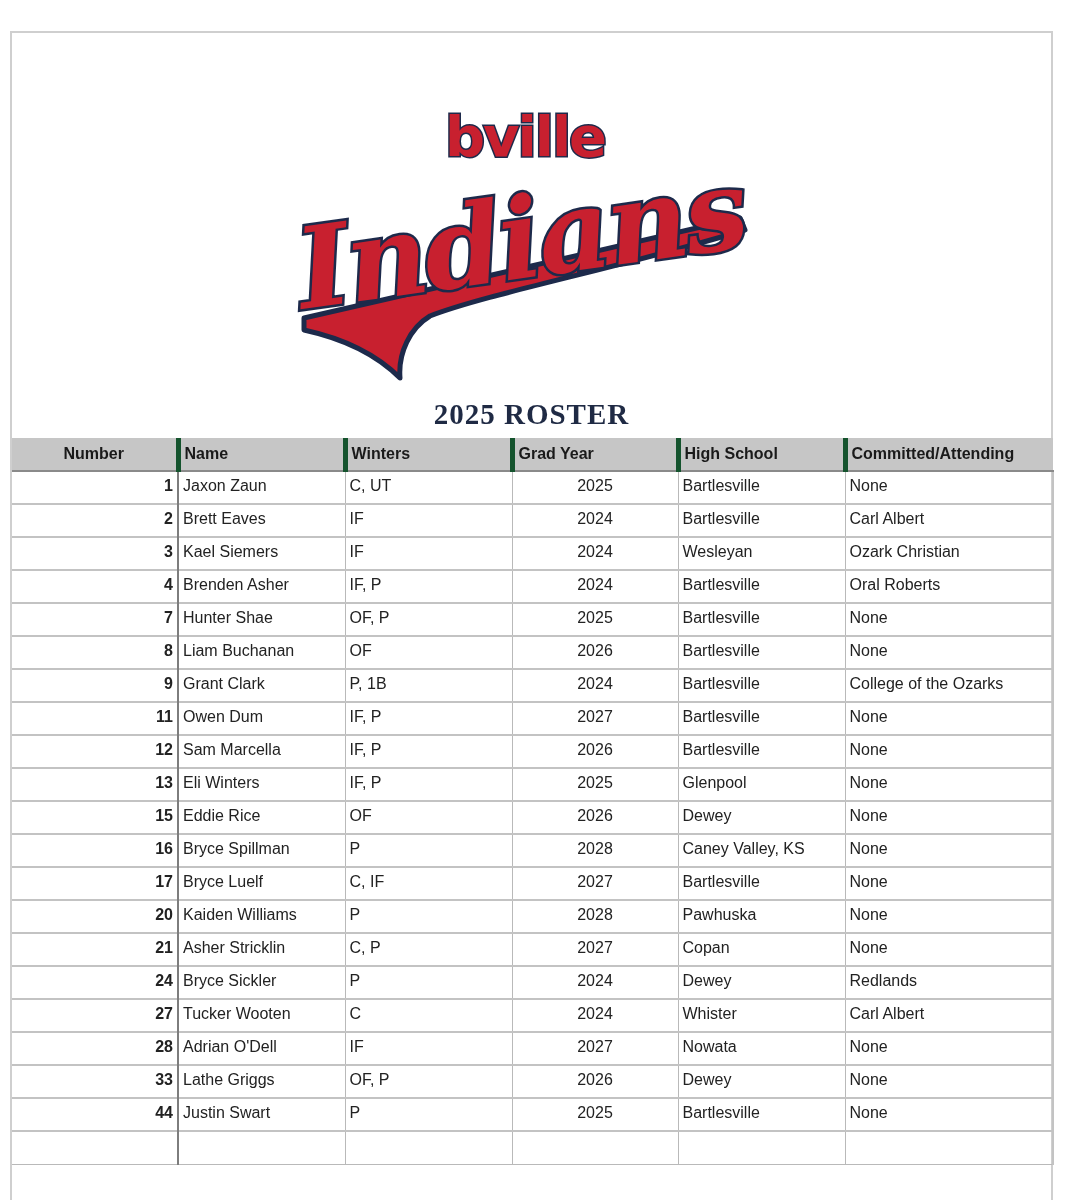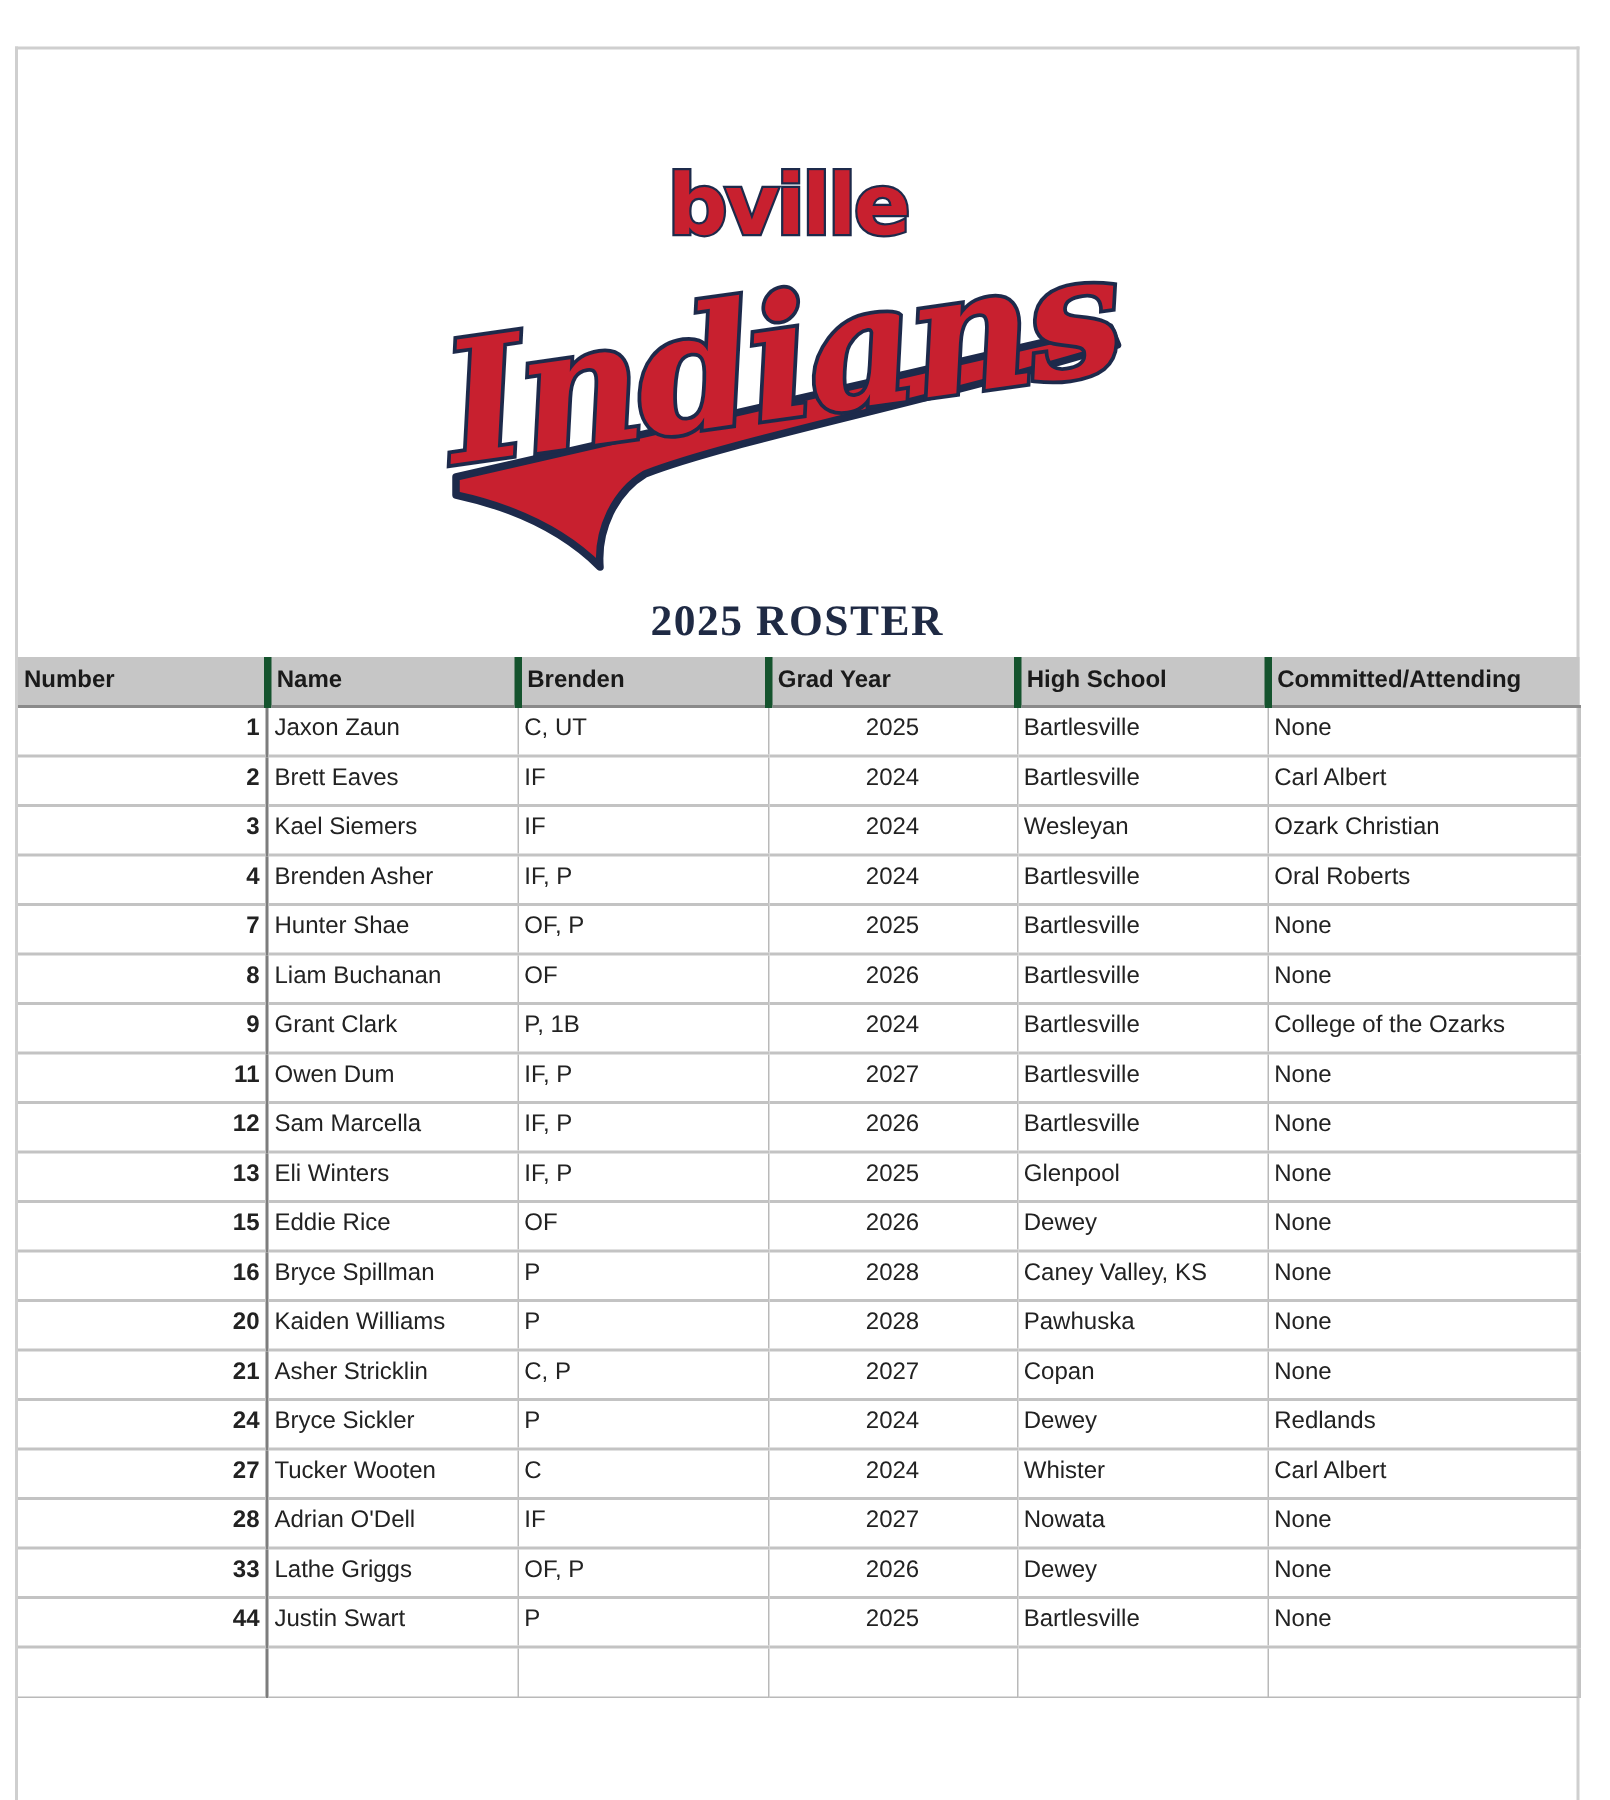--- a/index.html
+++ b/index.html
@@ -23,21 +23,21 @@
   table.roster col.c2 { width: 167px; }
   table.roster col.c3 { width: 167px; }
   table.roster col.c4 { width: 166px; }
   table.roster col.c5 { width: 167px; }
   table.roster col.c6 { width: 208px; }
   table.roster th {
     background: #c6c6c6; text-align: left; font-weight: bold; font-size: 16px;
     height: 32px; padding: 0 4px; border-left: 5px solid #14532d; border-bottom: 2px solid #8a8a8a;
     vertical-align: middle; color: #1a1a1a;
   }
-  table.roster th:first-child { border-left: none; }
+  table.roster th:first-child { border-left: none; text-align: center; }
   table.roster td {
     height: 33px; padding: 0 4px; border: 1px solid #b9b9b9; border-top: 2px solid #c3c3c3;
     vertical-align: top; padding-top: 5px; box-sizing: border-box;
   }
   table.roster td.num { text-align: right; font-weight: bold; border-right: 2px solid #7d7d7d; border-left: none; }
   table.roster td.year { text-align: center; }
   table.roster td:last-child { border-right: 2px solid #c3c3c3; }
   .spacer-row td { height: 14px; }
 </style>
 </head>
@@ -62,21 +62,21 @@
         <col class="c2">
         <col class="c3">
         <col class="c4">
         <col class="c5">
         <col class="c6">
     </colgroup>
     <thead>
       <tr>
         <th>Number</th>
         <th>Name</th>
-        <th>Brenden</th>
+        <th>Winters</th>
         <th>Grad Year</th>
         <th>High School</th>
         <th>Committed/Attending</th>
       </tr>
     </thead>
     <tbody id="roster-body">
       <tr>
           <td class="num">1</td>
           <td>Jaxon Zaun</td>
           <td>C, UT</td>
@@ -166,20 +166,28 @@
         </tr>
         <tr>
           <td class="num">16</td>
           <td>Bryce Spillman</td>
           <td>P</td>
           <td class="year">2028</td>
           <td>Caney Valley, KS</td>
           <td>None</td>
         </tr>
         <tr>
+          <td class="num">17</td>
+          <td>Bryce Luelf</td>
+          <td>C, IF</td>
+          <td class="year">2027</td>
+          <td>Bartlesville</td>
+          <td>None</td>
+        </tr>
+        <tr>
           <td class="num">20</td>
           <td>Kaiden Williams</td>
           <td>P</td>
           <td class="year">2028</td>
           <td>Pawhuska</td>
           <td>None</td>
         </tr>
         <tr>
           <td class="num">21</td>
           <td>Asher Stricklin</td>

